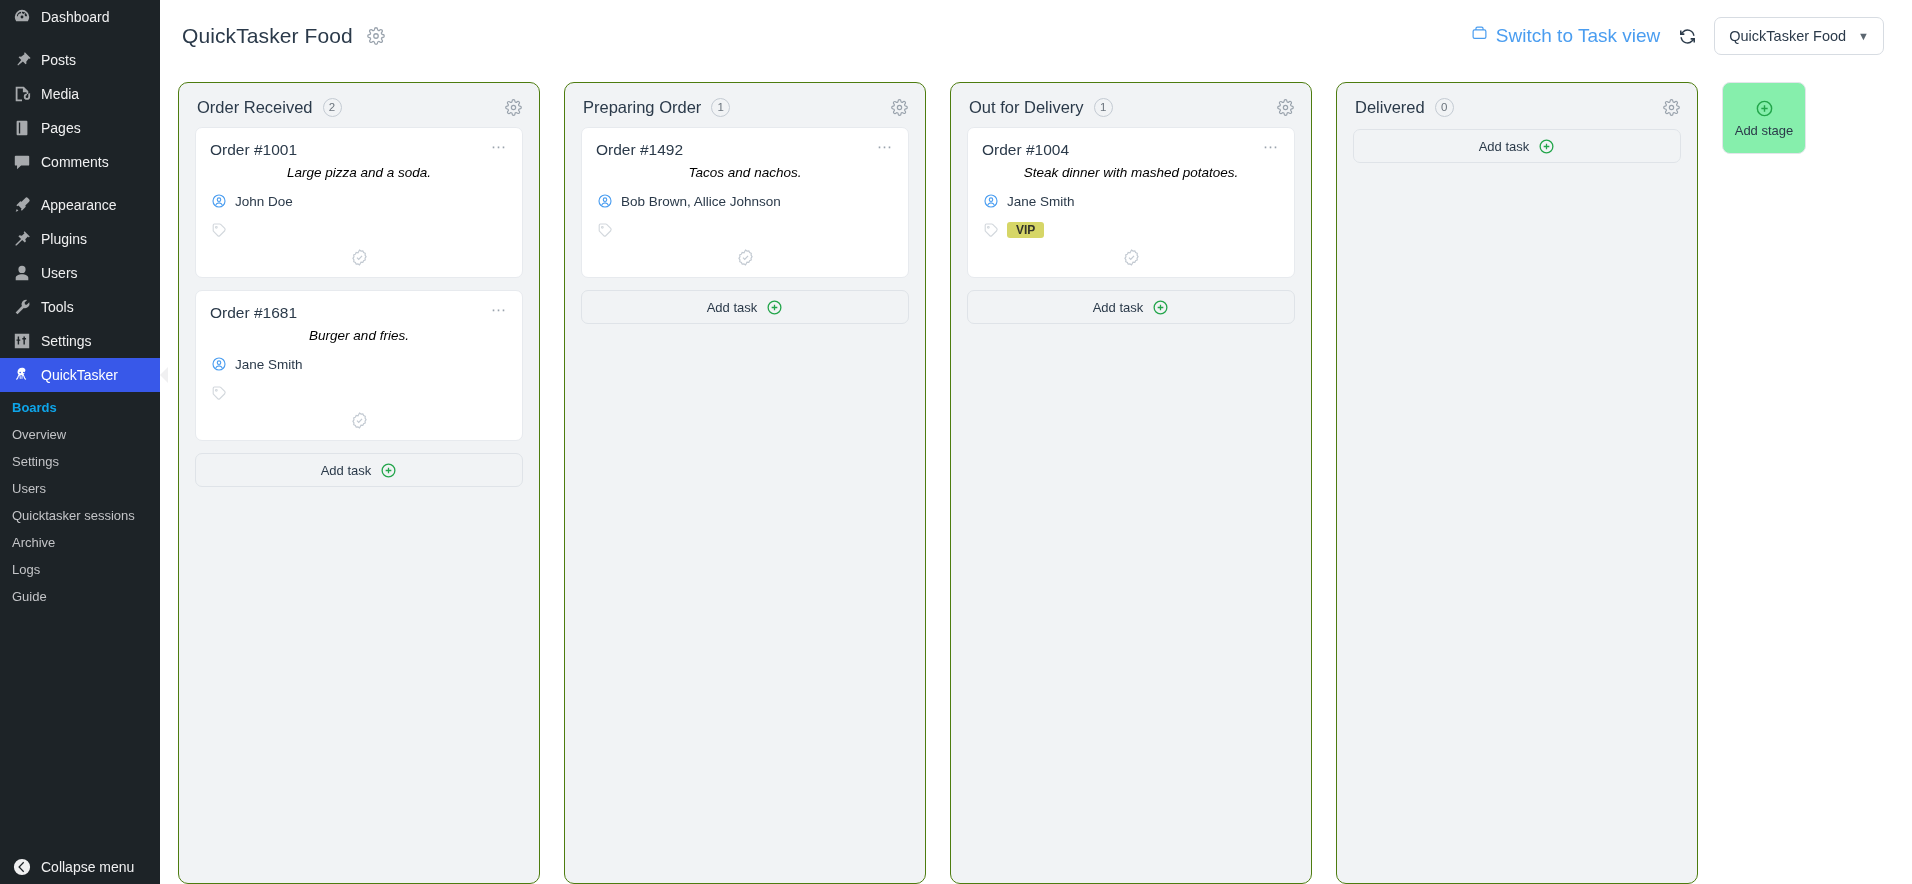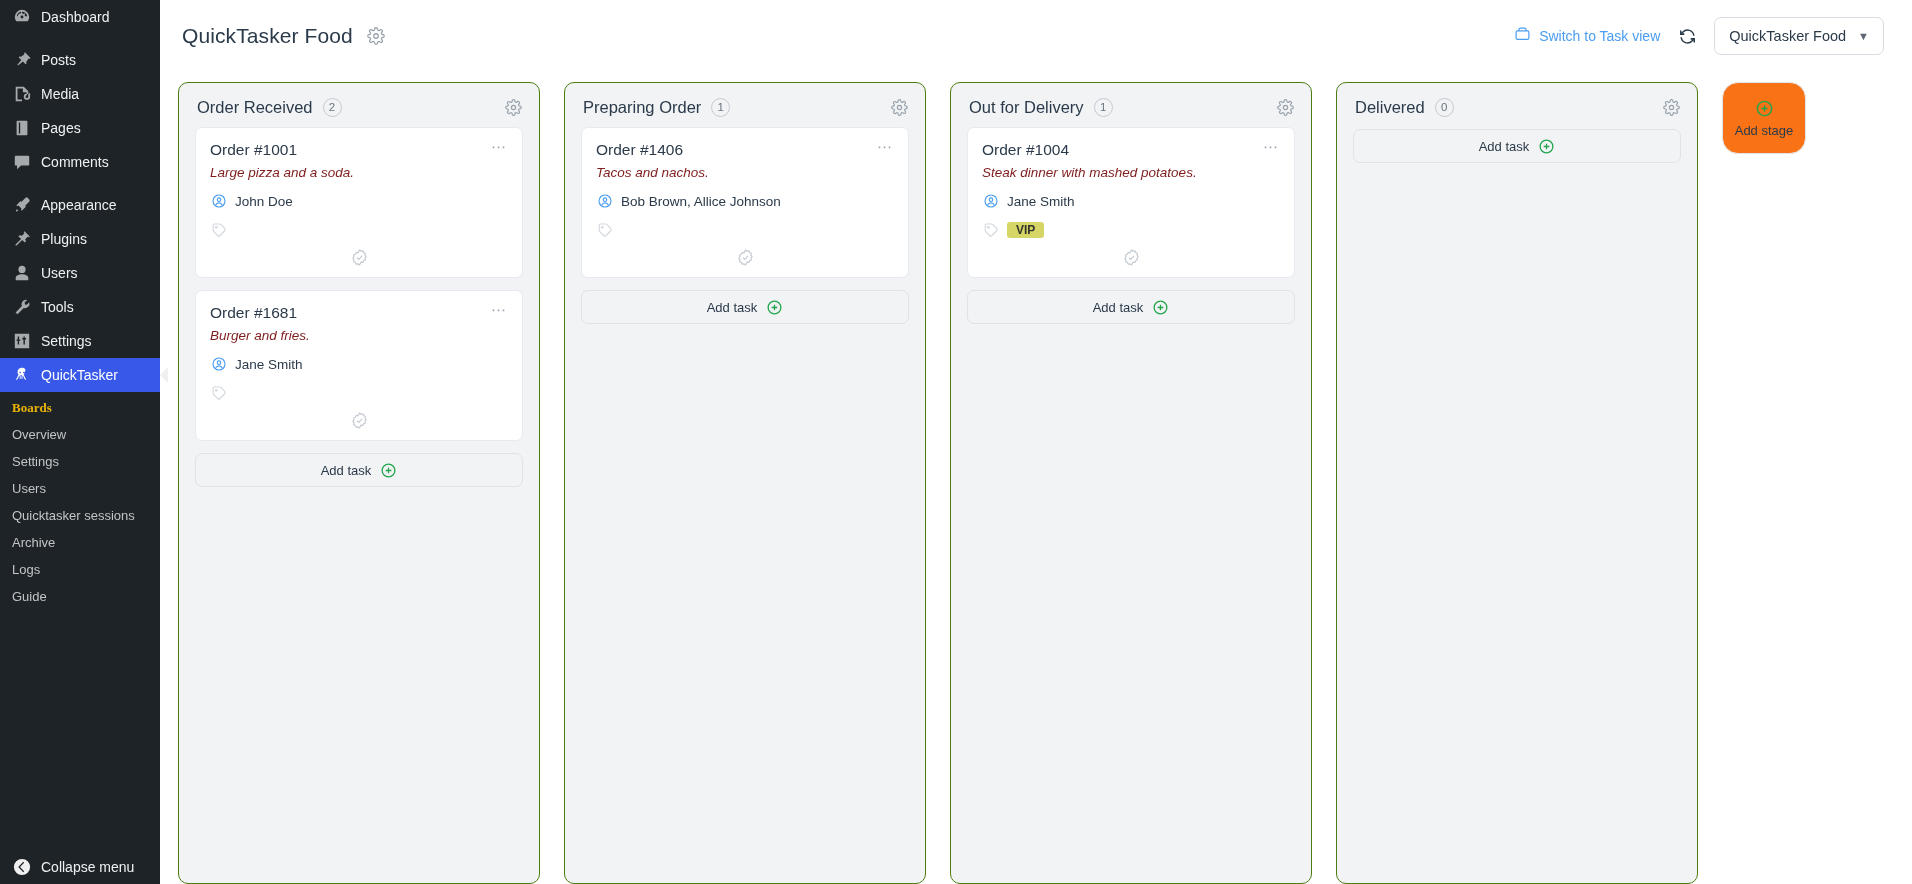--- a/index.html
+++ b/index.html
@@ -36,21 +36,21 @@
   .menu-item.active:after {
     content: ""; position: absolute; right: -8px; top: 50%;
     margin-top: -8px; border: 8px solid transparent;
     border-right-color: #f0f0f1; border-left: none;
   }
   .submenu { background: #1d2327; padding: 2px 0 8px 0; }
   .submenu-item {
     display: block; padding: 5px 0 5px 12px;
     font-size: 13px; color: #c3c4c7; line-height: 17px;
   }
-  .submenu-item.current { color: #eab308; font-weight: bold; font-family: Liberation Serif, serif; }
+  .submenu-item.current { color: #0ea5e9; font-weight: bold; }
   #collapse {
     position: absolute; bottom: 0; left: 0; right: 0;
     display: flex; align-items: center; gap: 9px;
     height: 34px; padding-left: 12px;
     background: #1d2327; color: #f0f0f1; font-size: 14px;
   }
   #collapse .cm-ico {
     width: 20px; height: 20px; flex: 0 0 20px;
     display: inline-flex; align-items: center; justify-content: center;
   }
@@ -74,21 +74,21 @@
     margin-left: 12px; width: 22px; height: 22px;
     display: inline-flex; align-items: center; justify-content: center;
     color: #9aa3ad; cursor: pointer;
   }
   .gear-btn svg { width: 18px; height: 18px; }
   #topbar-right {
     margin-left: auto; display: flex; align-items: center; gap: 16px;
   }
   #switch-view {
     display: flex; align-items: center; gap: 8px;
-    color: #4a9df0; font-size: 14px; cursor: pointer; white-space: nowrap;
+    color: #4a9df0; font-size: 19px; cursor: pointer; white-space: nowrap;
   }
   #switch-view svg { width: 17px; height: 17px; }
   #refresh-btn {
     width: 22px; height: 22px; display: inline-flex;
     align-items: center; justify-content: center;
     color: #2b3a4a; cursor: pointer;
   }
   #refresh-btn svg { width: 19px; height: 19px; }
   #board-select {
     display: flex; align-items: center; gap: 12px;
@@ -130,22 +130,22 @@
     background: #fff; border: 1px solid #e7eaee; border-radius: 7px;
     padding: 12px 14px 10px 14px; margin-bottom: 12px; position: relative;
   }
   .tc-top { display: flex; align-items: flex-start; }
   .tc-title { font-size: 15.5px; color: #2b3a4a; line-height: 20px; }
   .tc-dots {
     margin-left: auto; color: #9aa3ad; letter-spacing: 2px;
     font-size: 15px; line-height: 14px; cursor: pointer; user-select: none;
   }
   .tc-desc {
-    font-style: italic; font-size: 13.5px; color: #7f1d1d;
-    margin-top: 4px; line-height: 18px;
+    font-style: italic; font-size: 13.5px; color: #000000;
+    margin-top: 4px; line-height: 18px; text-align: center;
   }
   .tc-row { display: flex; align-items: center; gap: 8px; margin-top: 9px; height: 20px; }
   .tc-row .ri { width: 17px; height: 17px; display: inline-flex;
     align-items: center; justify-content: center; flex: 0 0 17px; }
   .tc-row .ri svg { width: 16px; height: 16px; }
   .tc-assignees { font-size: 13.5px; color: #2b3a4a; }
   .ri.user { color: #4a9df0; }
   .ri.tag { color: #d3d8dd; }
   .tag-chip {
     background: #d6d667; color: #33342a; font-size: 12px;
@@ -160,21 +160,21 @@
     display: flex; align-items: center; justify-content: center; gap: 9px;
     border: 1px solid #dfe3e8; border-radius: 7px; background: transparent;
     height: 34px; font-size: 13px; color: #2b3a4a; cursor: pointer;
     padding: 0 12px; width: auto;
   }
   .add-task-btn .plus { width: 17px; height: 17px; color: #22a54a; }
   .add-task-btn .plus svg { width: 17px; height: 17px; }
 
   #add-stage {
     width: 84px; flex: 0 0 84px; height: 72px;
-    border: 1px solid #e2e6ea; border-radius: 16px; background: #f97316;
+    border: 1px solid #e2e6ea; border-radius: 8px; background: #86efac;
     display: flex; flex-direction: column; align-items: center;
     justify-content: center; gap: 5px; cursor: pointer; margin-top: 0;
   }
   #add-stage .plus { width: 19px; height: 19px; color: #22a54a; }
   #add-stage .plus svg { width: 19px; height: 19px; }
   #add-stage .lbl { font-size: 13px; color: #2b3a4a; }
 </style>
 </head>
 <body>
 
@@ -424,21 +424,21 @@
               <span class="stage-gear">
                 <svg viewBox="0 0 24 24" fill="none" stroke="currentColor" stroke-width="1.7">
                   <circle cx="12" cy="12" r="3"></circle>
                   <path d="M19.4 15a1.6 1.6 0 00.3 1.8l.1.1a2 2 0 11-2.8 2.8l-.1-.1a1.6 1.6 0 00-1.8-.3 1.6 1.6 0 00-1 1.5V21a2 2 0 11-4 0v-.1A1.6 1.6 0 009 19.4a1.6 1.6 0 00-1.8.3l-.1.1a2 2 0 11-2.8-2.8l.1-.1a1.6 1.6 0 00.3-1.8 1.6 1.6 0 00-1.5-1H3a2 2 0 110-4h.1A1.6 1.6 0 004.6 9a1.6 1.6 0 00-.3-1.8l-.1-.1a2 2 0 112.8-2.8l.1.1a1.6 1.6 0 001.8.3H9a1.6 1.6 0 001-1.5V3a2 2 0 114 0v.1a1.6 1.6 0 001 1.5 1.6 1.6 0 001.8-.3l.1-.1a2 2 0 112.8 2.8l-.1.1a1.6 1.6 0 00-.3 1.8V9a1.6 1.6 0 001.5 1H21a2 2 0 110 4h-.1a1.6 1.6 0 00-1.5 1z"></path>
                 </svg>
               </span>
             </div>
             <div class="stage-body">
               <div class="task-card">
                 <div class="tc-top">
-                  <span class="tc-title">Order #1406</span>
+                  <span class="tc-title">Order #1492</span>
                   <span class="tc-dots">⋯</span>
                 </div>
                 <div class="tc-desc">Tacos and nachos.</div>
                 <div class="tc-row">
                   <span class="ri user">
                     <svg viewBox="0 0 24 24" fill="none" stroke="currentColor" stroke-width="1.7">
                       <circle cx="12" cy="12" r="9"></circle>
                       <circle cx="12" cy="10" r="2.6"></circle>
                       <path d="M7 18.2a5.4 5.4 0 0110 0"></path>
                     </svg>

